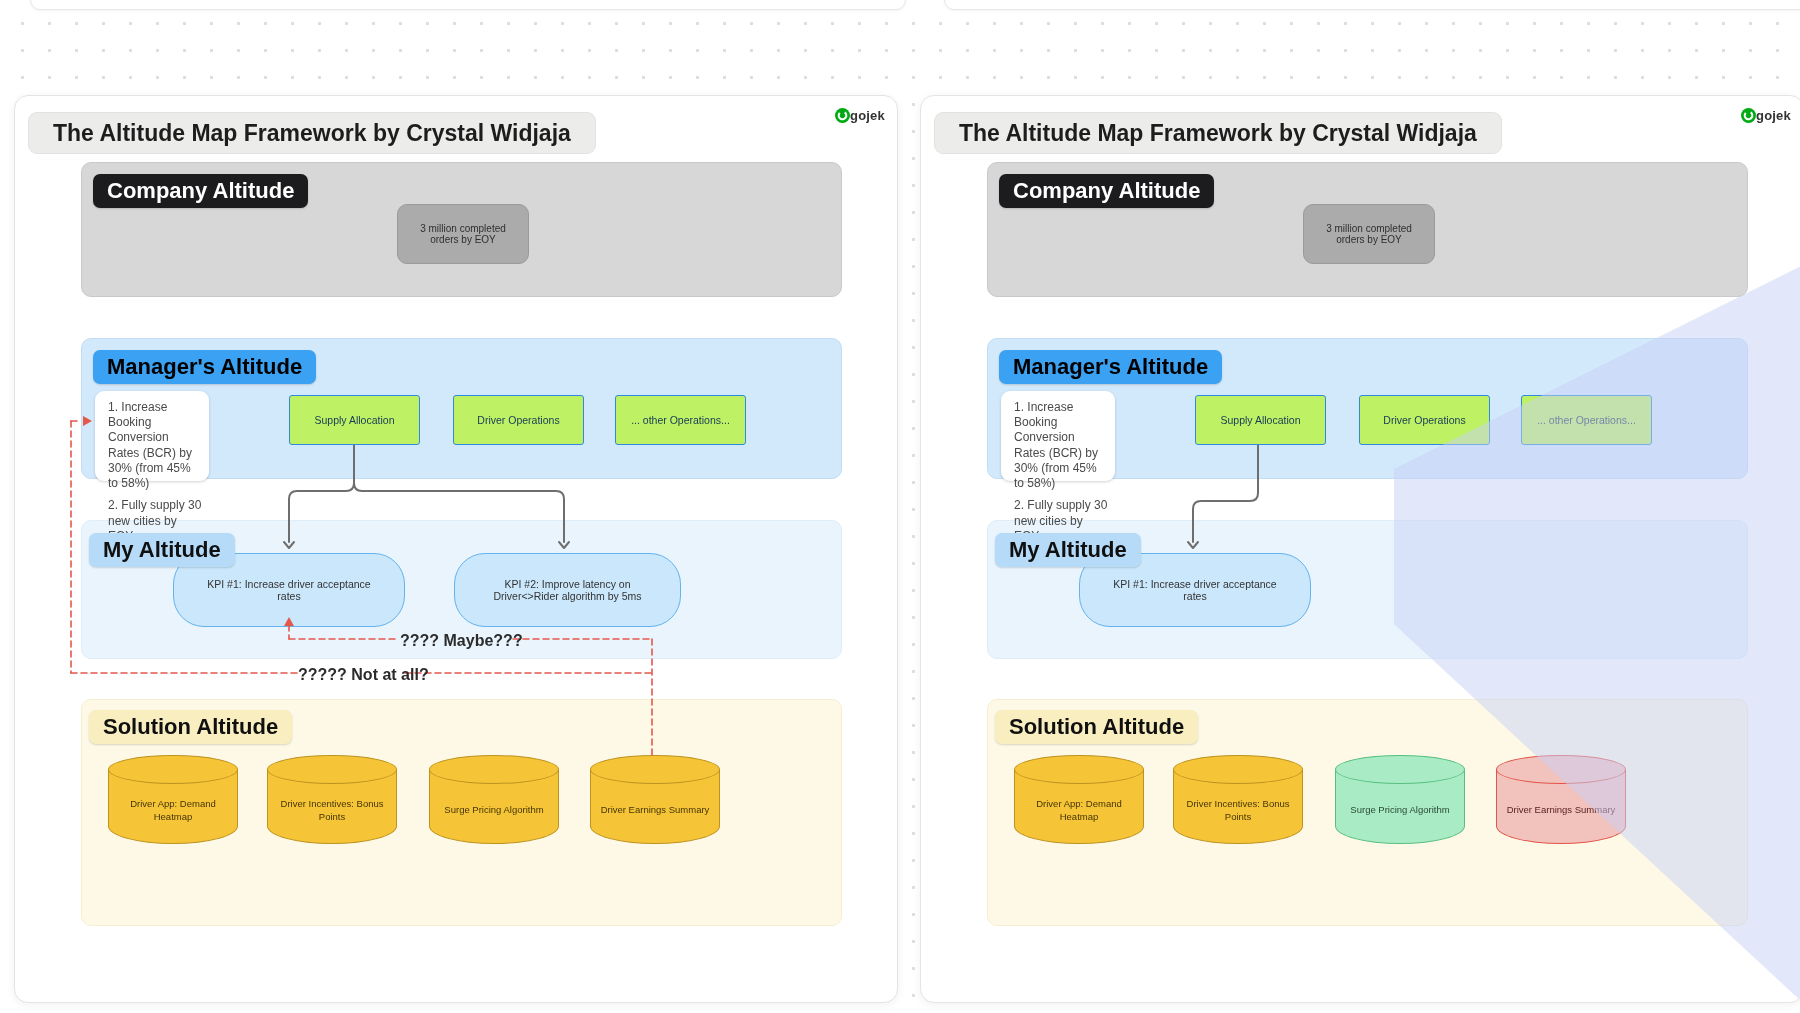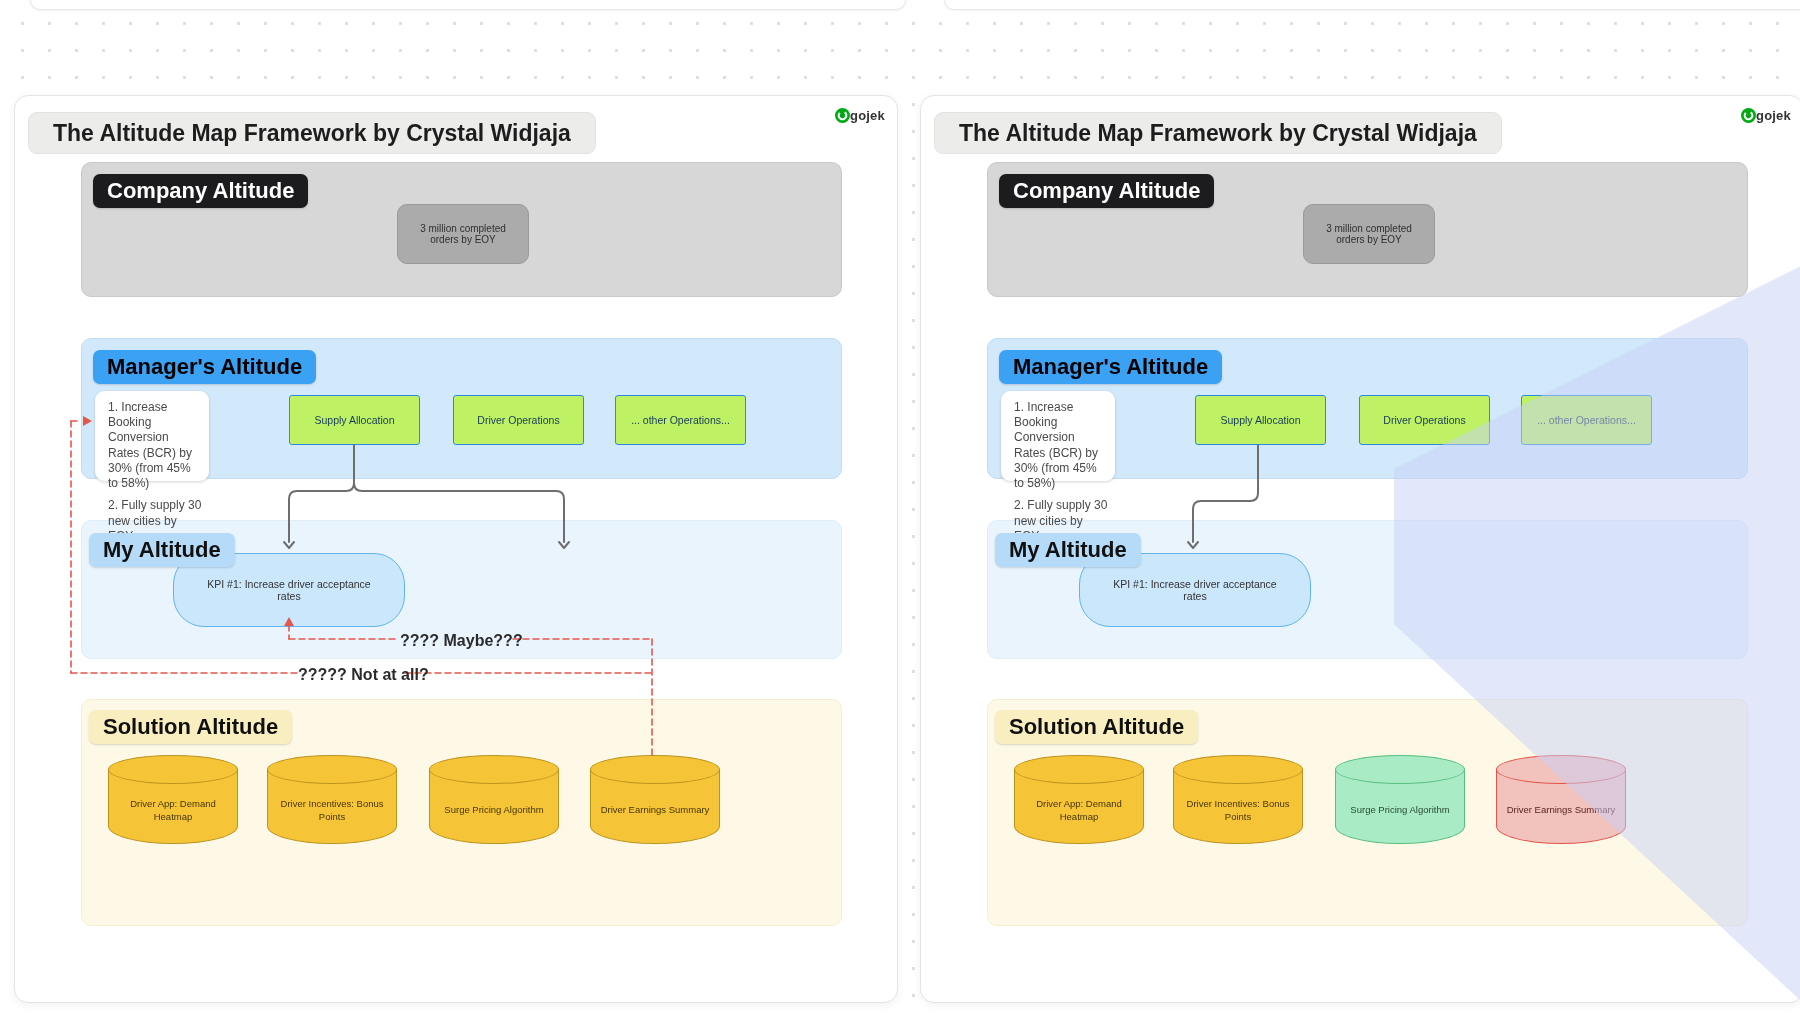--- a/index.html
+++ b/index.html
@@ -151,20 +151,21 @@
     <div class="note">
       <p>1. Increase Booking Conversion Rates (BCR) by 30% (from 45% to 58%)</p>
       <p>2. Fully supply 30 new cities by EOY</p>
     </div>
     <div class="op op1">Supply Allocation</div>
     <div class="op op2">Driver Operations</div>
     <div class="op op3">... other Operations...</div>
 
     <div class="badge b-my">My Altitude</div>
     <div class="kpi kpi1">KPI #1: Increase driver acceptance rates</div>
+    <div class="kpi kpi2">KPI #2: Improve latency on Driver&lt;&gt;Rider algorithm by 5ms</div>
 
     <div class="badge b-solution">Solution Altitude</div>
     <div class="cyl cy1" data-color="yellow">
       <span>Driver App: Demand Heatmap</span>
     </div>
     <div class="cyl cy2" data-color="yellow">
       <span>Driver Incentives: Bonus Points</span>
     </div>
     <div class="cyl cy3" data-color="yellow">
       <span>Surge Pricing Algorithm</span>

